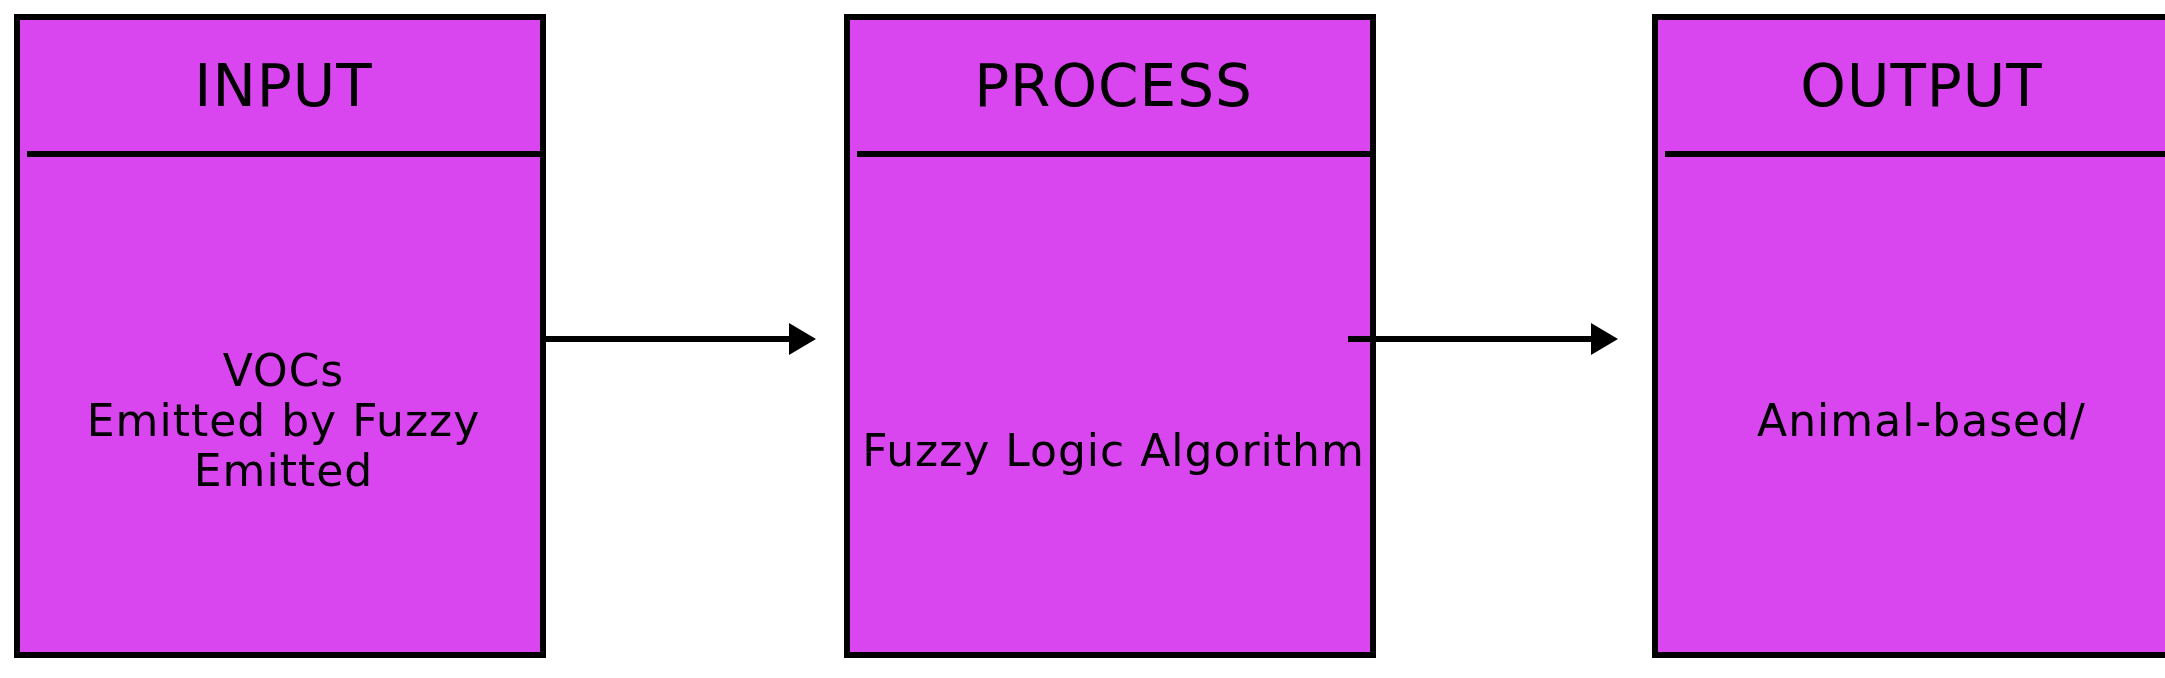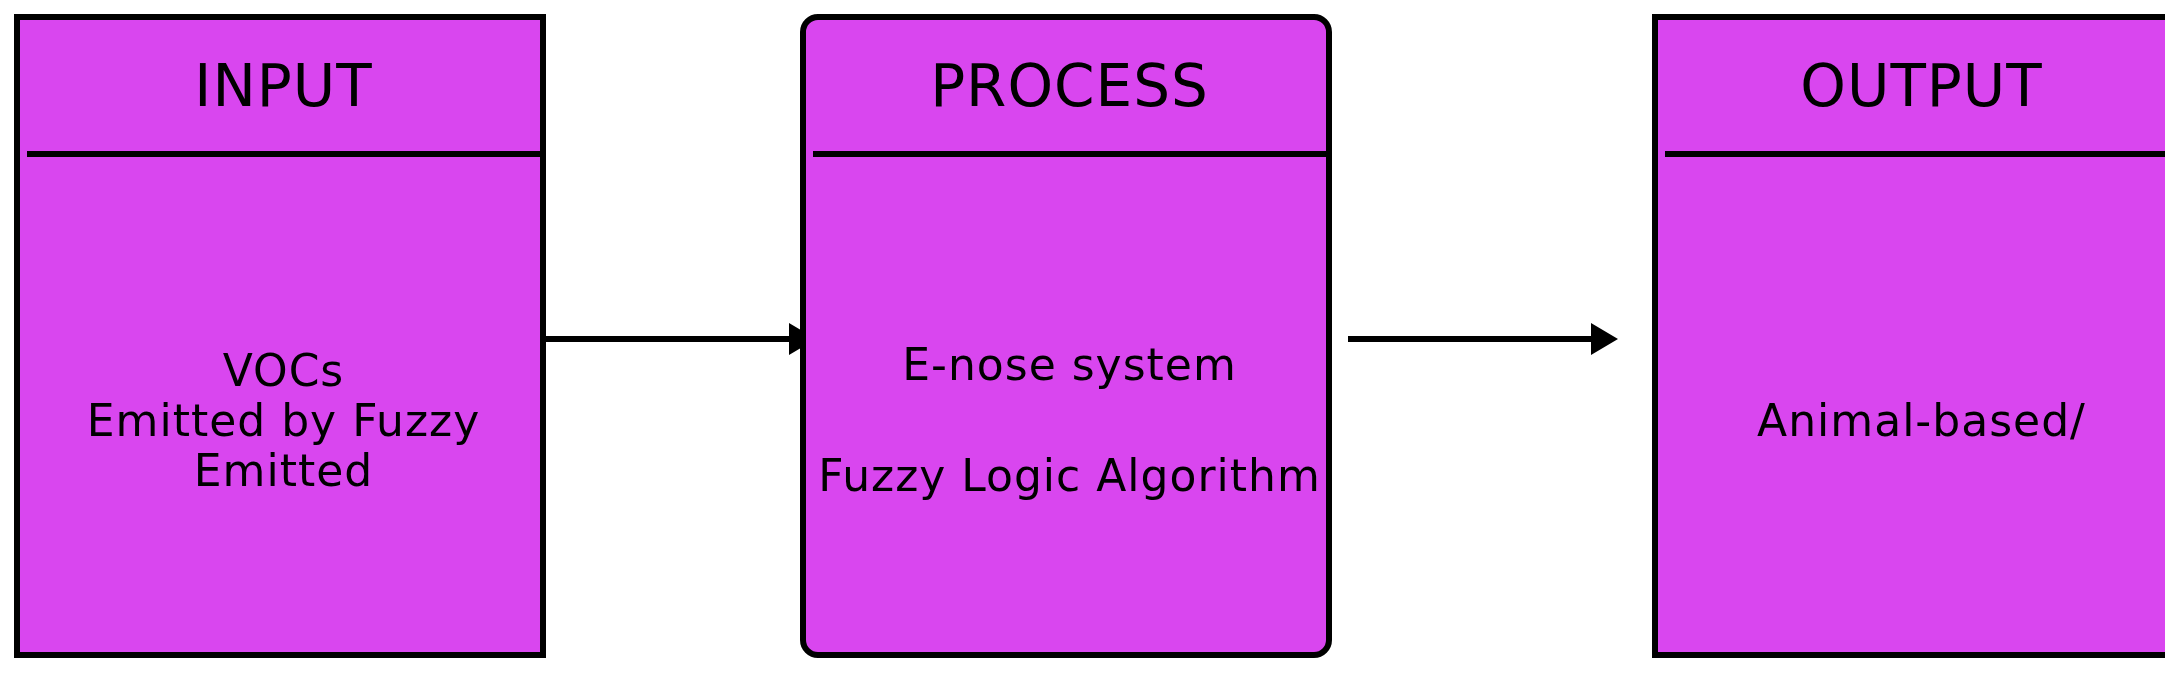--- a/index.html
+++ b/index.html
@@ -22,21 +22,21 @@
     width: 532px;
     height: 644px;
     border: 6px solid #000000;
     box-sizing: border-box;
     background: #d946ef;
     display: flex;
     flex-direction: column;
     padding-left: 7px;
   }
   .box-input   { left: 14px;   }
-  .box-process { left: 800px; border-radius: 18px;  }
+  .box-process { left: 844px;  }
   .box-output  { left: 1652px; }
 
   .box-header {
     height: 131px;
     flex: 0 0 131px;
     border-bottom: 6px solid #000000;
     display: flex;
     align-items: center;
     justify-content: center;
     font-size: 58px;
@@ -107,21 +107,20 @@
   <div class="arrow arrow-1">
     <div class="arrow-line"></div>
     <div class="arrow-head"></div>
   </div>
 
   <section class="box box-process">
     <div class="box-header">
       <span>PROCESS</span>
     </div>
     <div class="box-body">
-      <div class="body-line">E-nose system</div>
       <div class="body-line gap-above">Fuzzy Logic Algorithm</div>
     </div>
   </section>
 
   <div class="arrow arrow-2">
     <div class="arrow-line"></div>
     <div class="arrow-head"></div>
   </div>
 
   <section class="box box-output">

